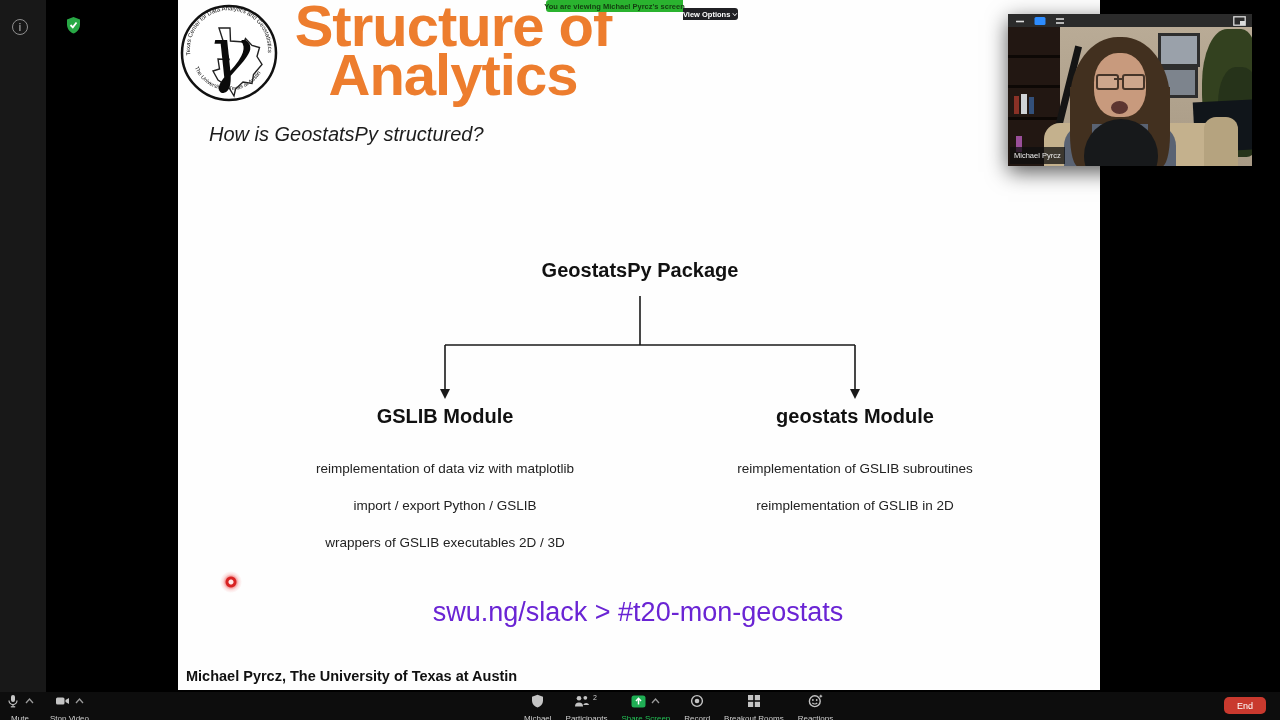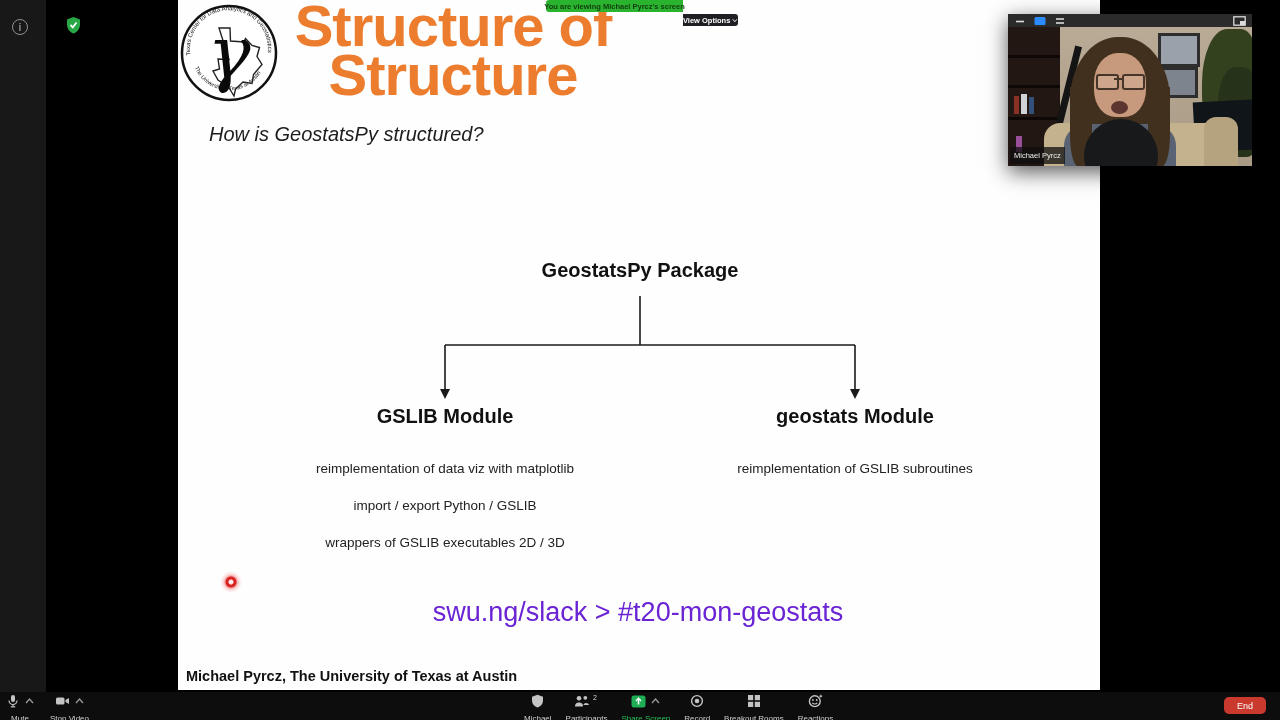--- a/index.html
+++ b/index.html
@@ -14,21 +14,21 @@
   #left-strip{left:0;top:0;width:46px;height:692px;background:#181818;}
   #info-icon{left:12px;top:19px;width:14px;height:14px;border:1.5px solid #8f8f8f;
     border-radius:50%;color:#8f8f8f;font-size:10px;font-weight:bold;
     display:flex;align-items:center;justify-content:center;}
   #shield-icon{left:65px;top:16px;}
 
   
   #banner-green{left:546px;top:0;width:137px;height:12px;background:#2ab32f;
     border-radius:3px 0 0 3px;color:#143c10;font-size:7.5px;font-weight:bold;
     display:flex;align-items:center;justify-content:center;white-space:nowrap;z-index:30;}
-  #banner-options{left:683px;top:14px;width:55px;height:12px;background:#202024;
+  #banner-options{left:683px;top:8px;width:55px;height:12px;background:#202024;
     border-radius:0 3px 3px 0;color:#fff;font-size:7.5px;font-weight:bold;
     display:flex;align-items:center;justify-content:center;gap:2px;white-space:nowrap;z-index:30;cursor:pointer;}
 
   
   #slide{left:178px;top:0;width:922px;height:690px;background:#fefefe;z-index:5;}
   #slide-title{left:110px;top:1px;width:330px;text-align:center;
     color:#ed7d2e;font-size:58px;line-height:49px;font-weight:bold;letter-spacing:-1px;}
   #slide-subtitle{left:31px;top:123px;font-size:20px;font-style:italic;color:#1c1c1c;}
   #logo{left:1px;top:2px;}
 
@@ -121,21 +121,21 @@
     </text>
     <text font-size="5.6" fill="#111" font-family="Liberation Sans, sans-serif">
       <textPath href="#arcBot" startOffset="6%">The University of Texas at Austin</textPath>
     </text>
     <path d="M40 26 h11 l0.5 13 13.5 1 1.5 -3.5 6.5 7 7.5 2 -2.5 9 5 8 -8.5 10 -1.5 9 -9 -1.5 -7.5 7 -1.5 7 -5.5 -9 -10.5 -7 -5 -9 6.5 -2 -1.5 -10 11 0.5 z" fill="none" stroke="#222" stroke-width="1.4"></path>
     <text x="50" y="76" text-anchor="middle" font-size="72" font-family="DejaVu Serif, serif" font-style="italic" fill="#0a0a0a">γ</text>
   </svg>
 
   <div class="abs" id="slide-title">
     <div>Structure of</div>
-    <div>Structure</div>
+    <div>Analytics</div>
   </div>
 
   <div class="abs" id="slide-subtitle">How is GeostatsPy structured?</div>
 
   <svg class="abs" id="diagram-lines">
     <line x1="462" y1="296" x2="462" y2="345" stroke="#1a1a1a" stroke-width="1.6"></line>
     <line x1="267" y1="345" x2="677" y2="345" stroke="#1a1a1a" stroke-width="1.6"></line>
     <line x1="267" y1="345" x2="267" y2="390" stroke="#1a1a1a" stroke-width="1.6"></line>
     <line x1="677" y1="345" x2="677" y2="390" stroke="#1a1a1a" stroke-width="1.6"></line>
     <polygon points="262,389 272,389 267,399" fill="#1a1a1a"></polygon>
@@ -144,20 +144,21 @@
 
   <div class="node-heading" style="left:302px;top:259px;">GeostatsPy Package</div>
 
   <div class="node-heading" style="left:107px;top:405px;">GSLIB Module</div>
   <div class="node-item" style="left:77px;top:461px;">reimplementation of data viz with matplotlib</div>
   <div class="node-item" style="left:77px;top:498px;">import / export Python / GSLIB</div>
   <div class="node-item" style="left:77px;top:535px;">wrappers of GSLIB executables 2D / 3D</div>
 
   <div class="node-heading" style="left:517px;top:405px;">geostats Module</div>
   <div class="node-item" style="left:487px;top:461px;">reimplementation of GSLIB subroutines</div>
+  <div class="node-item" style="left:487px;top:498px;">reimplementation of GSLIB in 2D</div>
 
   <div class="abs" id="laser-dot"></div>
 
   <div class="abs" id="links">
     <div>swu.ng/slack &gt; #t20-mon-geostats</div>
   </div>
 
   <div class="abs" id="slide-footer">Michael Pyrcz, The University of Texas at Austin</div>
 </div>
 

